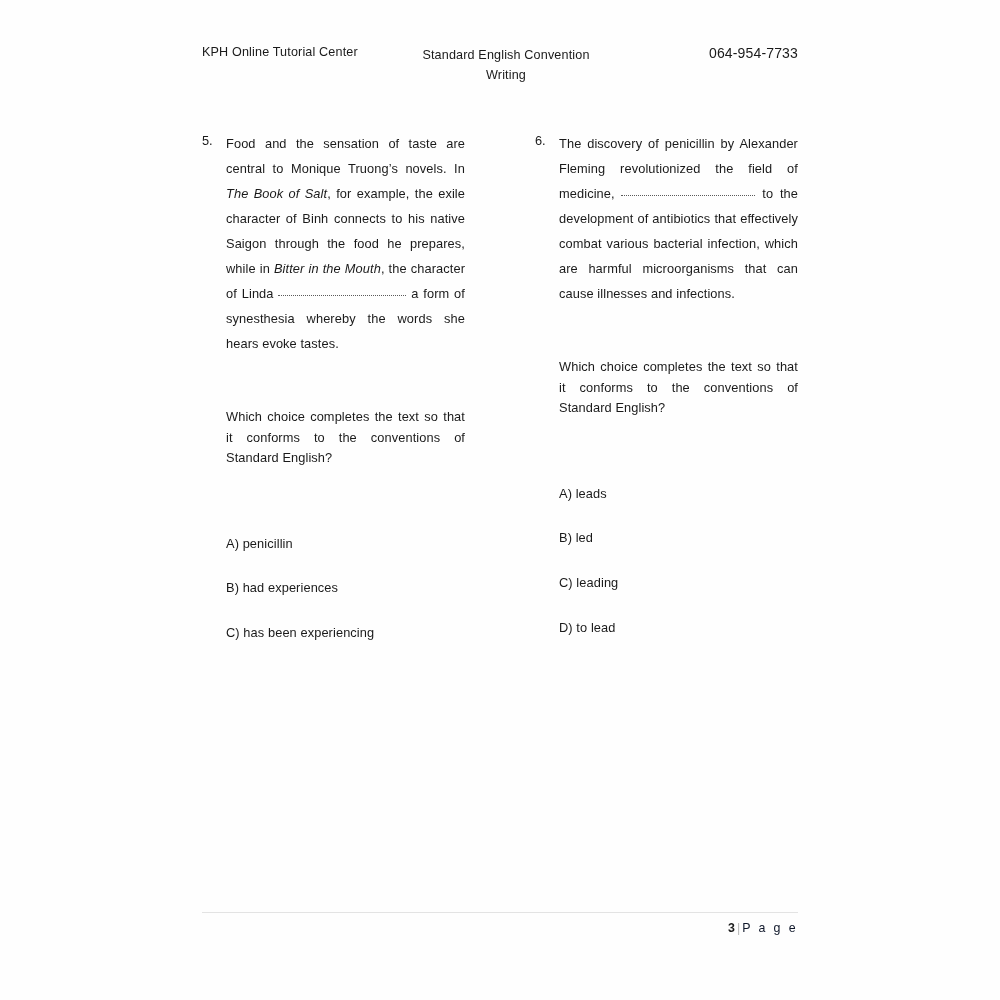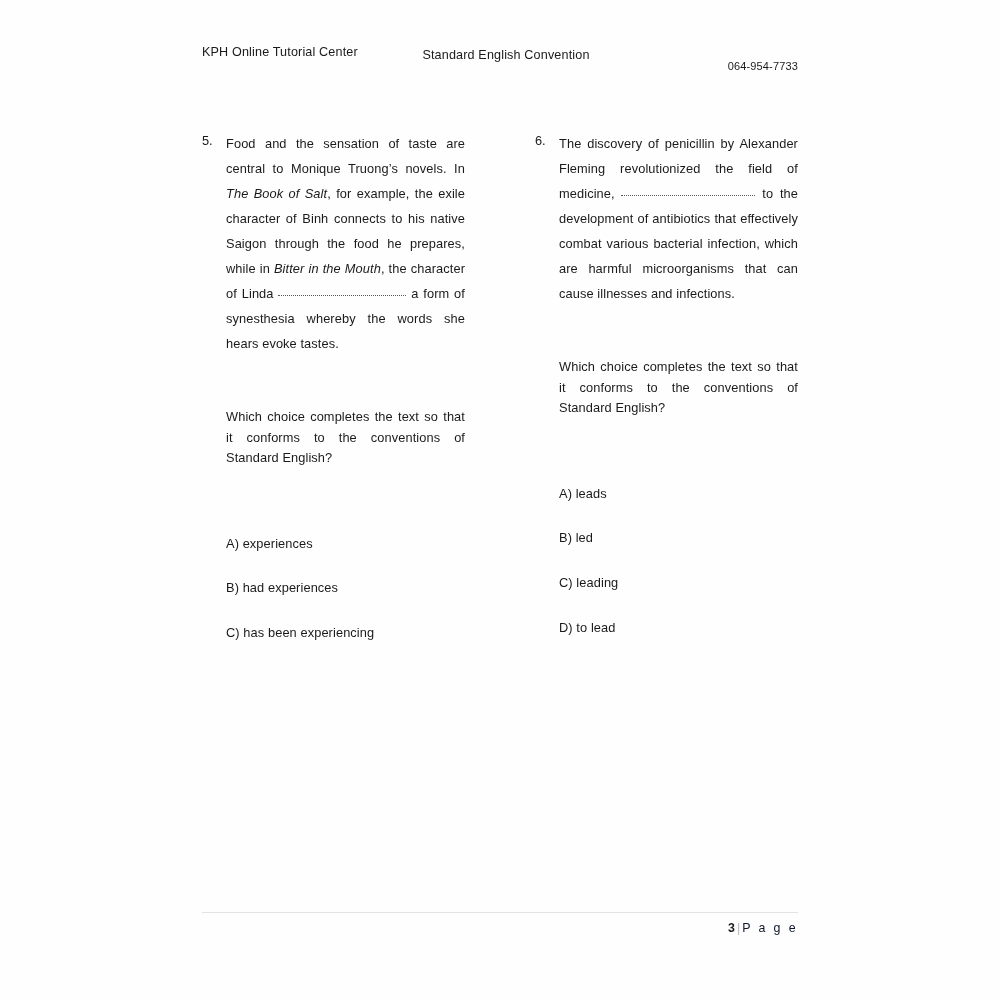--- a/index.html
+++ b/index.html
@@ -50,22 +50,22 @@
     right: 0;
     top: 45px;
     text-align: center;
     font-size: 12.6px;
     letter-spacing: 0.15px;
     line-height: 20px;
   }
   .hdr-right {
     position: absolute;
     right: 0;
-    top: 60px;
-    font-size: 11px;
+    top: 45px;
+    font-size: 14px;
     letter-spacing: 0.15px;
     white-space: nowrap;
   }
 
   
   .columns {
     position: absolute;
     left: 202px;
     top: 131px;
     width: 596px;
@@ -174,41 +174,42 @@
 </head>
 <body>
 
 <div class="page">
 
   <div class="content">
     <div class="header">
       <div class="hdr-left">KPH Online Tutorial Center</div>
       <div class="hdr-center">
         <div>Standard English Convention</div>
+        <div>Writing</div>
       </div>
       <div class="hdr-right">064-954-7733</div>
     </div>
   </div>
 
   <div class="columns">
 
     <div class="column">
       <div class="qblock">
         <div class="qnum">5.</div>
         <div class="qbody">
           <div class="passage"><span>Food and the sensation of taste are central to Monique Truong’s novels. In </span><em>The Book of Salt</em><span>, for example, the exile character of Binh connects to his native Saigon through the food he prepares, while in </span><em>Bitter in the Mouth</em><span>, the character of Linda </span><span class="blank blank-left"></span><span> a form of synesthesia whereby the words she hears evoke tastes.</span></div>
 
           <div class="spacer-lg"></div>
 
           <div class="prompt">Which choice completes the text so that it conforms to the conventions of Standard English?</div>
 
           <div class="spacer-md"></div>
 
           <div class="choices">
-            <div class="choice">A) experiences</div>
+            <div class="choice">A) penicillin</div>
             <div class="choice">B) had experiences</div>
             <div class="choice">C) has been experiencing</div>
           </div>
         </div>
       </div>
     </div>
 
     <div class="column">
       <div class="qblock">
         <div class="qnum">6.</div>

